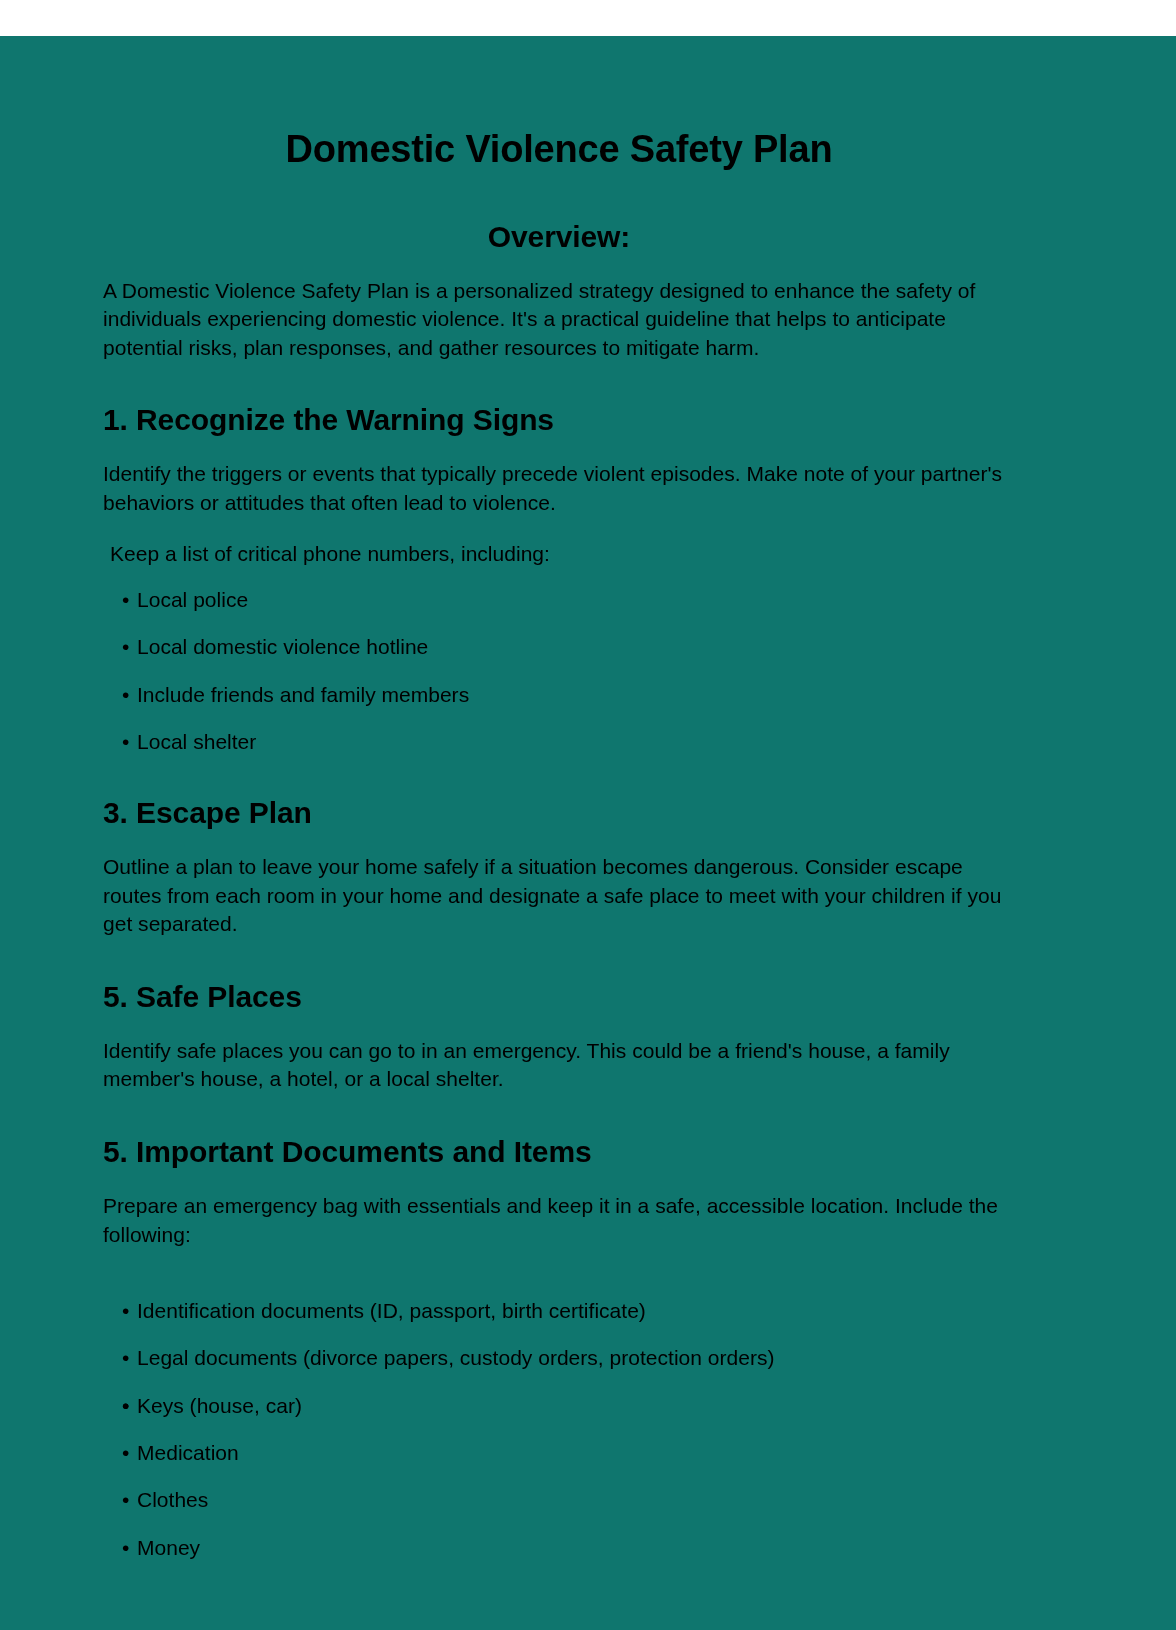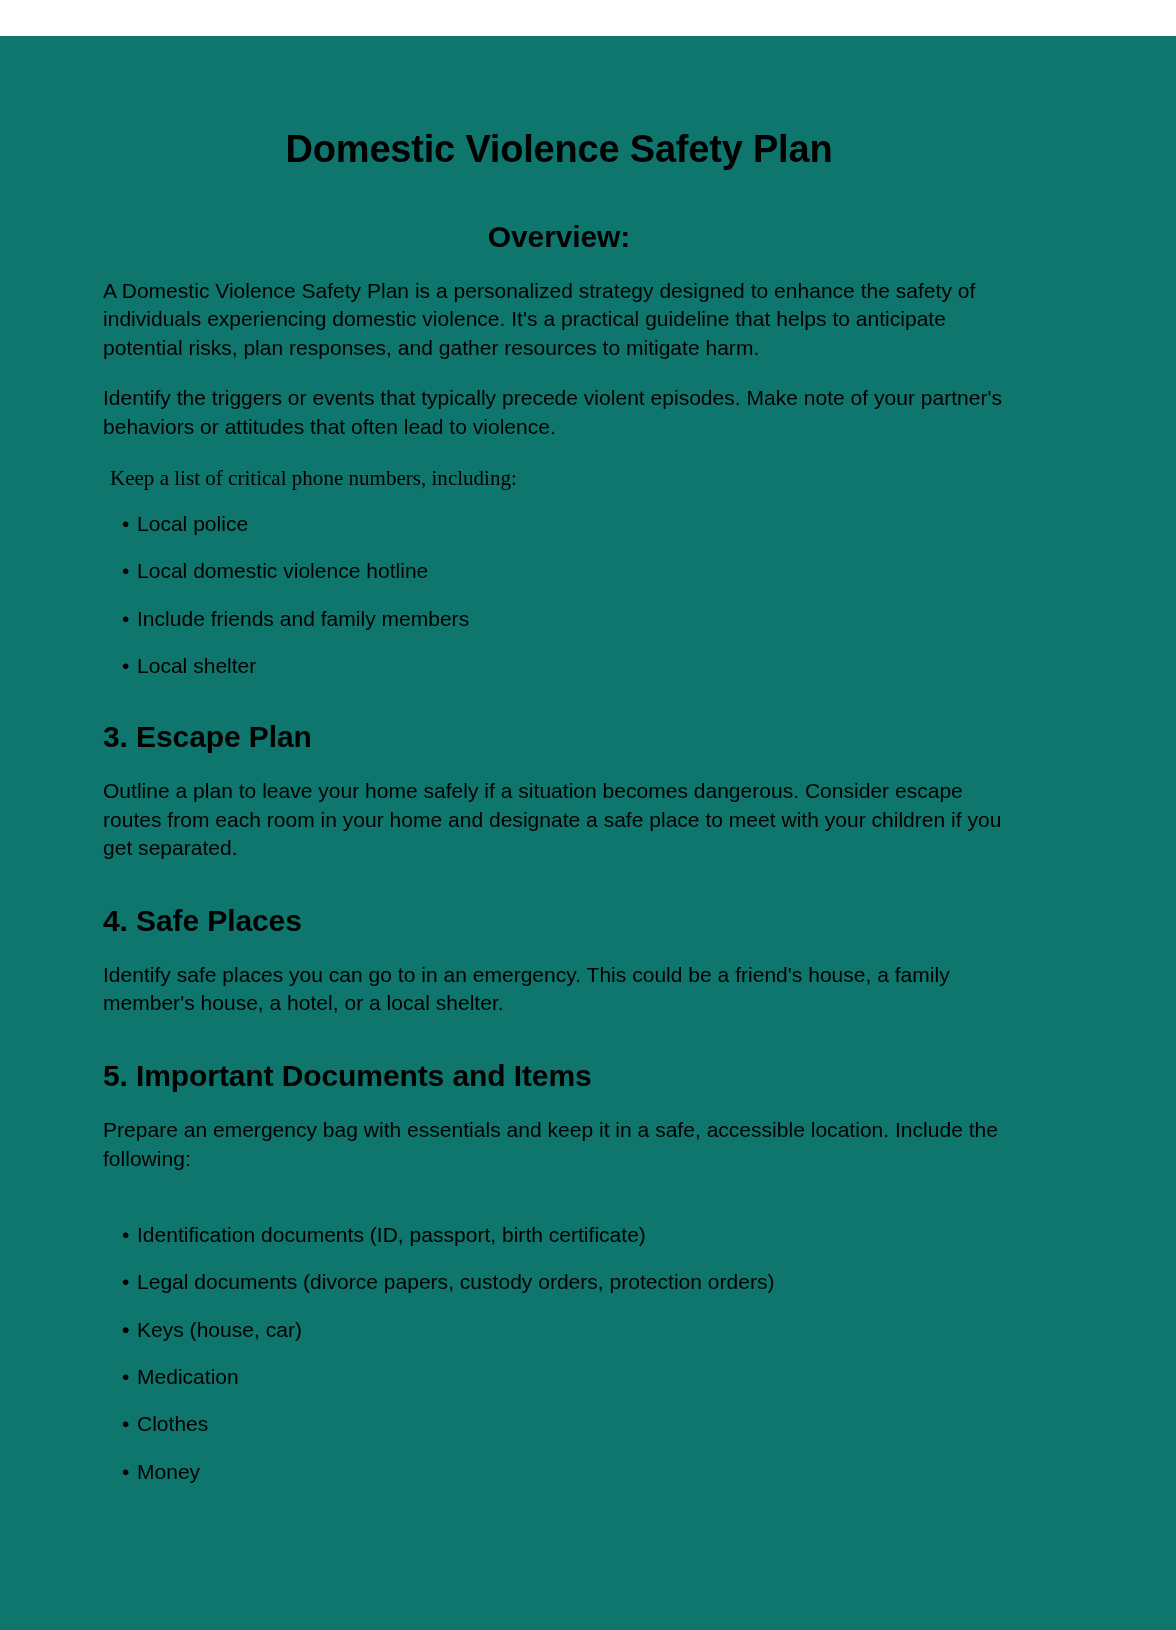--- a/index.html
+++ b/index.html
@@ -50,21 +50,20 @@
   .h-sec      { padding-top: 40px; }
   .body-text {
     font-size: 21px;
     line-height: 1.36;
     margin: 0;
     padding-top: 22px;
     letter-spacing: 0.02px;
   }
   .body-text.indented {
     padding-left: 7px;
-    font-family: Liberation Serif, serif;
   }
   ul.bullets {
     list-style: none;
     margin: 0;
     padding: 0;
     padding-top: 18px;
   }
   ul.bullets.extra-gap {
     padding-top: 48px;
   }
@@ -89,20 +88,21 @@
 <body>
 
 <div class="page">
   <div class="content">
 
     <h1 class="doc-title">Domestic Violence Safety Plan</h1>
 
     <h2 class="section-heading h-overview">Overview:</h2>
     <p class="body-text">A Domestic Violence Safety Plan is a personalized strategy designed to enhance the safety of individuals experiencing domestic violence. It's a practical guideline that helps to anticipate potential risks, plan responses, and gather resources to mitigate harm.</p>
 
+    <h2 class="section-heading h-sec">1. Recognize the Warning Signs</h2>
     <p class="body-text">Identify the triggers or events that typically precede violent episodes. Make note of your partner's behaviors or attitudes that often lead to violence.</p>
 
     <p class="body-text indented">Keep a list of critical phone numbers, including:</p>
     <ul class="bullets">
       <li>
         <span class="bullet-marker">•</span>
         <span>Local police</span>
       </li>
       <li>
         <span class="bullet-marker">•</span>
@@ -114,21 +114,21 @@
       </li>
       <li>
         <span class="bullet-marker">•</span>
         <span>Local shelter</span>
       </li>
     </ul>
 
     <h2 class="section-heading h-sec">3. Escape Plan</h2>
     <p class="body-text">Outline a plan to leave your home safely if a situation becomes dangerous. Consider escape routes from each room in your home and designate a safe place to meet with your children if you get separated.</p>
 
-    <h2 class="section-heading h-sec">4. Safe Places</h2>
+    <h2 class="section-heading h-sec">5. Safe Places</h2>
     <p class="body-text">Identify safe places you can go to in an emergency. This could be a friend's house, a family member's house, a hotel, or a local shelter.</p>
 
     <h2 class="section-heading h-sec">5. Important Documents and Items</h2>
     <p class="body-text">Prepare an emergency bag with essentials and keep it in a safe, accessible location. Include the following:</p>
     <ul class="bullets extra-gap">
       <li>
         <span class="bullet-marker">•</span>
         <span>Identification documents (ID, passport, birth certificate)</span>
       </li>
       <li>

